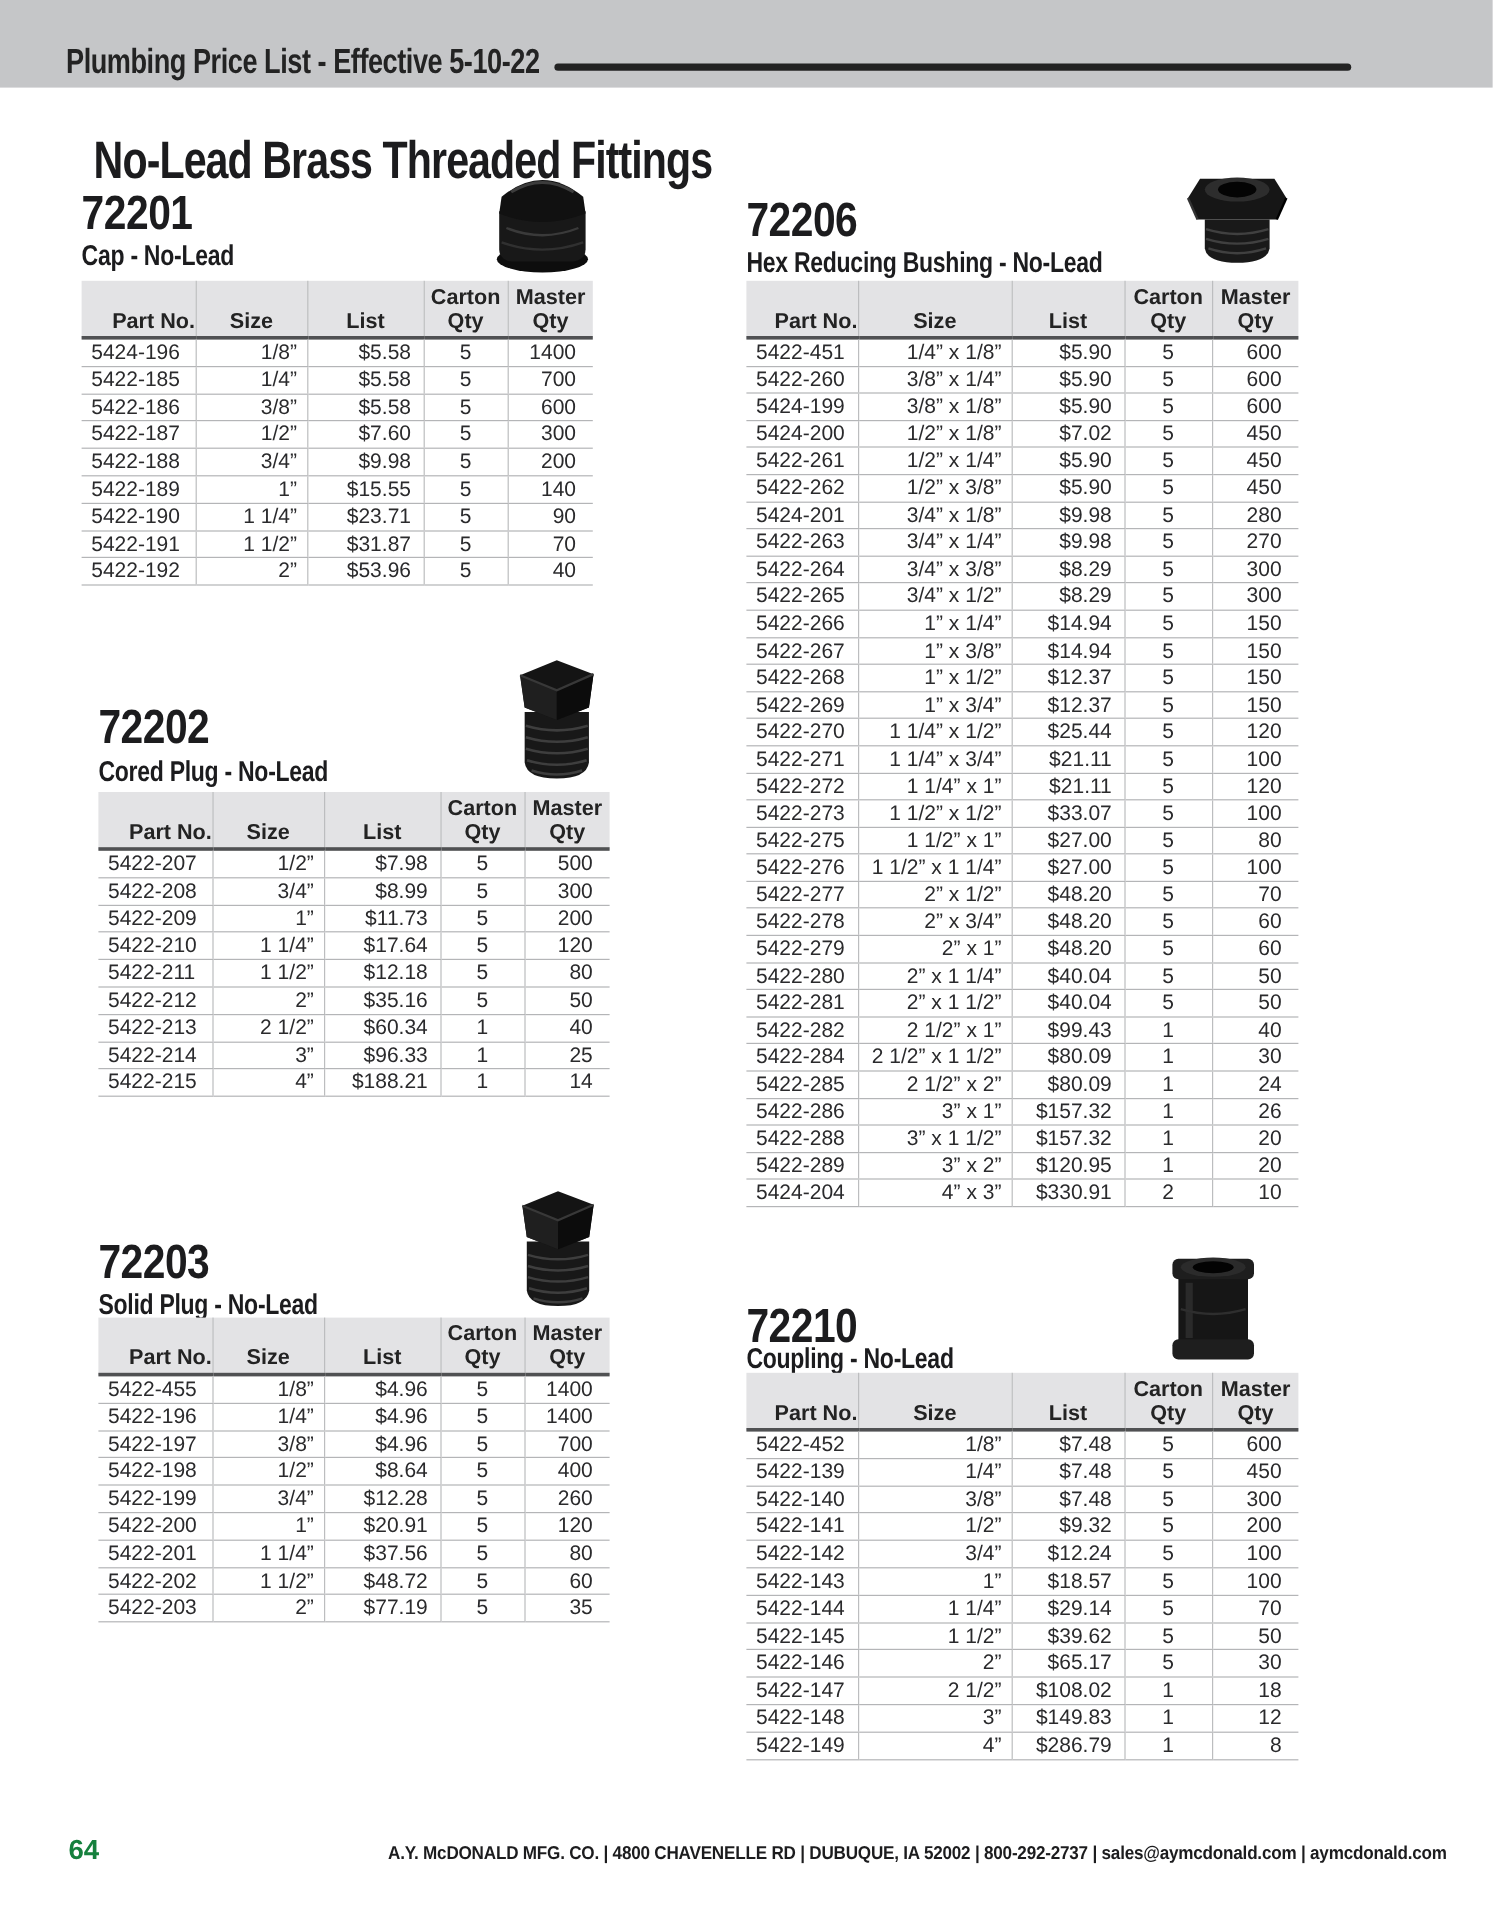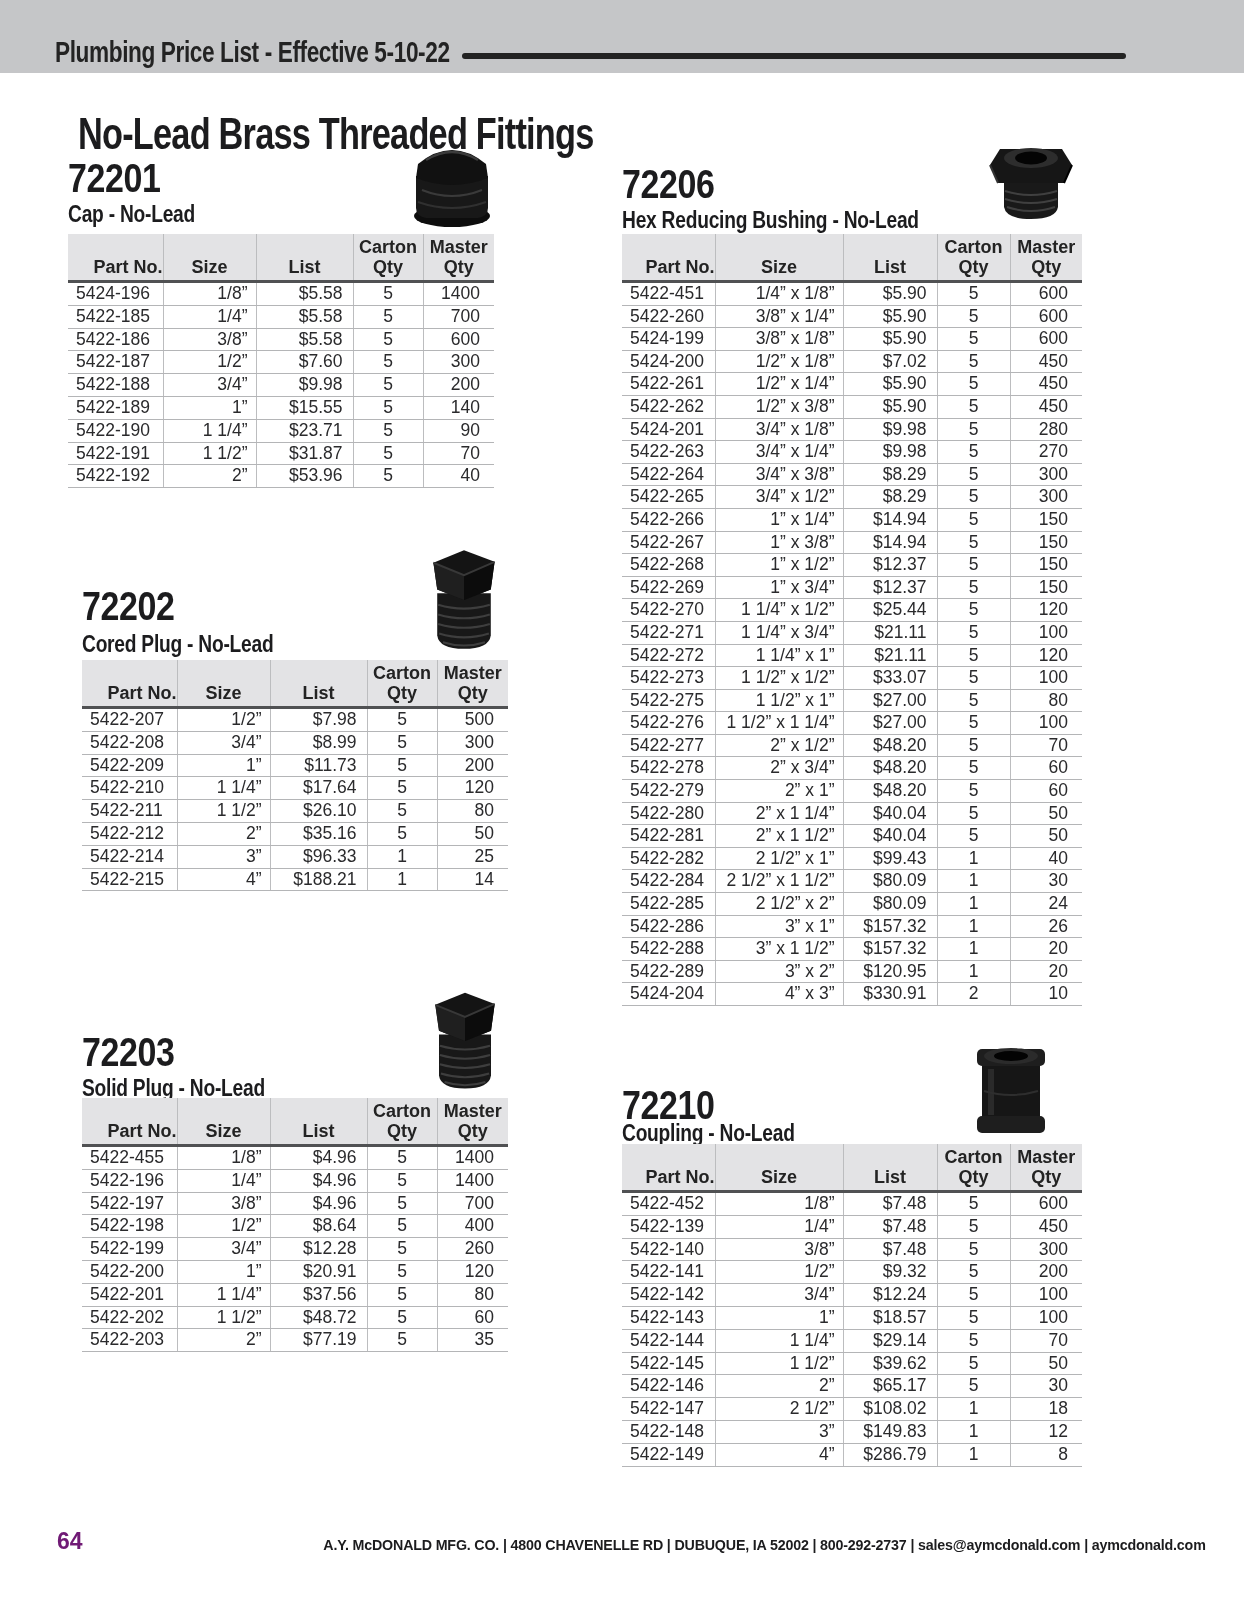--- a/index.html
+++ b/index.html
@@ -68,21 +68,21 @@
   #sec-72203 .ptable{top:118px} #sec-72203 .sec-img{left:340px;top:10px;width:86px;height:104px}
 
   #sec-72206{left:622px;top:150px;width:460px;height:910px}
   #sec-72206 .sec-id{top:12px}  #sec-72206 .sec-sub{top:56px}
   #sec-72206 .ptable{top:84px}  #sec-72206 .sec-img{left:366px;top:-10px;width:86px;height:88px}
 
   #sec-72210{left:622px;top:1085px;width:460px;height:390px}
   #sec-72210 .sec-id{top:-2px}  #sec-72210 .sec-sub{top:34px}
   #sec-72210 .ptable{top:59px}  #sec-72210 .sec-img{left:352px;top:-40px;width:74px;height:92px}
 
-  .footer-num{position:absolute;left:57px;top:1528px;font-size:23px;font-weight:700;color:#701a75}
+  .footer-num{position:absolute;left:57px;top:1528px;font-size:23px;font-weight:700;color:#15803d}
   .footer-line{position:absolute;left:0;right:0;top:1536px;text-align:right}
   .footer-line span{
     display:inline-block;font-size:15.5px;font-weight:700;letter-spacing:-0.2px;color:#1c1c1e;
     transform:scaleX(0.92);transform-origin:center top;white-space:nowrap;
   }
 </style>
 </head>
 <body>
 
 <header class="topbar">
@@ -255,30 +255,37 @@
         <tr>
           <td class="c0">5422-210</td>
           <td class="c1">1 1/4”</td>
           <td class="c2">$17.64</td>
           <td class="c3">5</td>
           <td class="c4">120</td>
         </tr>
         <tr>
           <td class="c0">5422-211</td>
           <td class="c1">1 1/2”</td>
-          <td class="c2">$26.10</td>
+          <td class="c2">$12.18</td>
           <td class="c3">5</td>
           <td class="c4">80</td>
         </tr>
         <tr>
           <td class="c0">5422-212</td>
           <td class="c1">2”</td>
           <td class="c2">$35.16</td>
           <td class="c3">5</td>
           <td class="c4">50</td>
+        </tr>
+        <tr>
+          <td class="c0">5422-213</td>
+          <td class="c1">2 1/2”</td>
+          <td class="c2">$60.34</td>
+          <td class="c3">1</td>
+          <td class="c4">40</td>
         </tr>
         <tr>
           <td class="c0">5422-214</td>
           <td class="c1">3”</td>
           <td class="c2">$96.33</td>
           <td class="c3">1</td>
           <td class="c4">25</td>
         </tr>
         <tr>
           <td class="c0">5422-215</td>

